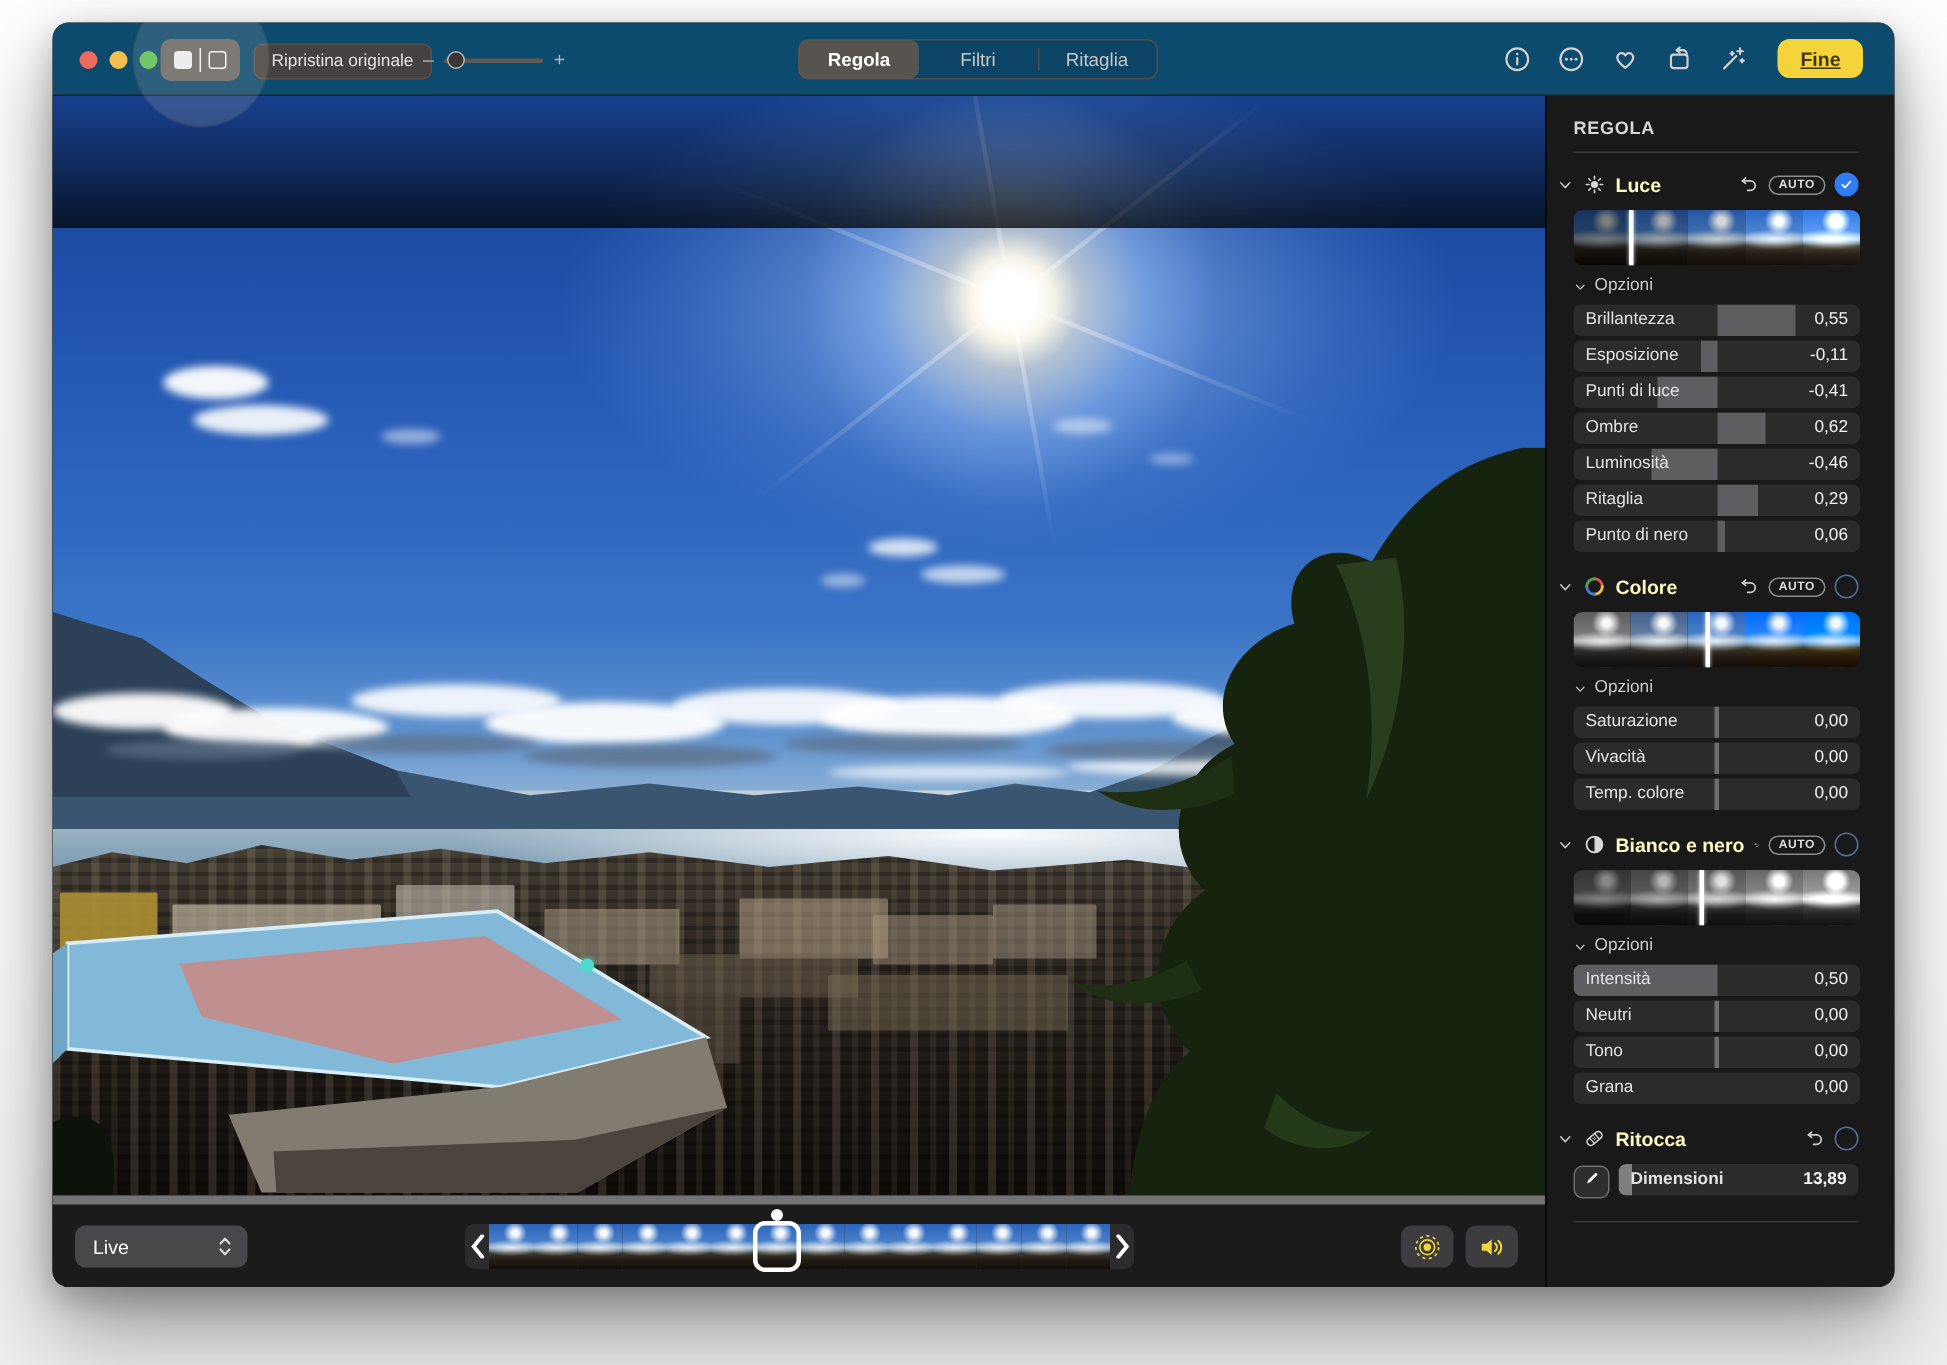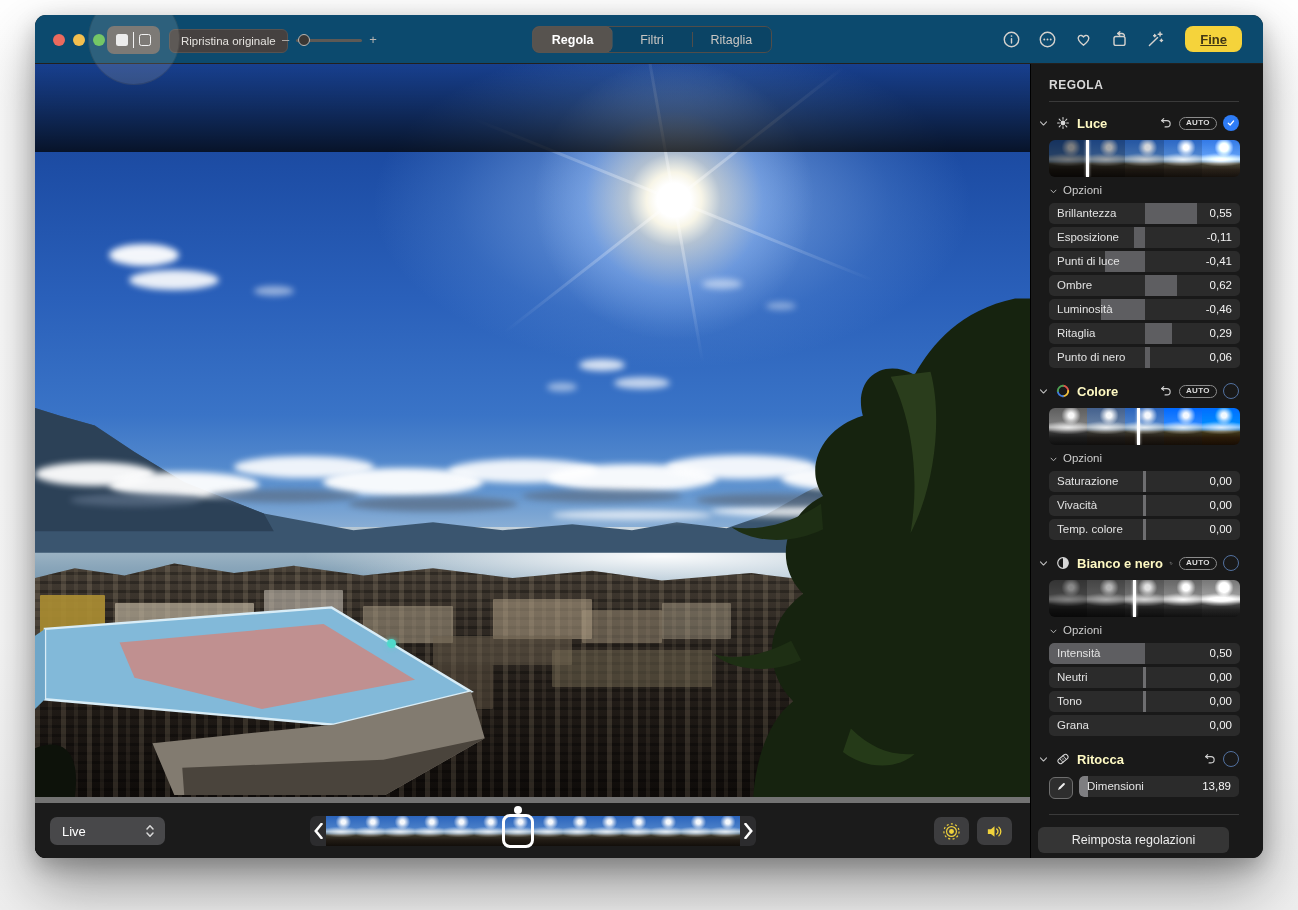--- a/index.html
+++ b/index.html
@@ -116,21 +116,21 @@
   .slider{position:relative;margin:0 0 3px 11px;width:191px;height:21px;border-radius:5px;background:#2b2b2b;overflow:hidden;}
   .sfill{position:absolute;top:0;bottom:0;background:#5e5e61;}
   .sfill.tickzero{background:#6e6e70;}
   .sfill.thumbfill{background:#7e7e81;}
   .slabel{position:absolute;left:8px;top:0;line-height:21px;font-size:11.5px;color:#e2e2e2;z-index:2;white-space:nowrap;}
   .svalue{position:absolute;right:8px;top:0;line-height:21px;font-size:11.5px;color:#f4f4f4;z-index:2;text-align:right;}
   .retoucherow{display:flex;align-items:center;gap:6px;margin-left:11px;}
   .penbtn{width:24px;height:22px;border-radius:6px;border:1px solid #6e6e6e;background:#2e2e2e;box-sizing:border-box;
           display:flex;align-items:center;justify-content:center;color:#eee;flex:0 0 24px;}
   .penbtn svg{width:13px;height:13px;}
-  .retoucherow .slider{margin-left:0;width:161px;}
+  .retoucherow .slider{margin-left:0;width:161px;font-weight:bold;}
   .resetwrap{margin:14px 0 0 11px;}
   .resetbtn{margin-top:12px;width:191px;height:26px;border-radius:6px;background:#353535;color:#ececec;font-size:12.5px;
             display:flex;align-items:center;justify-content:center;}
 </style>
 </head>
 <body>
 
 <div class="stage">
   <div class="window">
 
@@ -580,17 +580,16 @@
                   <div class="sfill thumbfill" style="left: 0px; width: 9px; border-radius: 5px 0px 0px 5px;"></div>
                   <span class="slabel">Dimensioni</span>
                   <span class="svalue">13,89</span>
                 </div>
               </div>
             </div>
           </div>
         <div class="resetwrap">
             <div class="sbdivider" style="margin:0;"></div>
           </div>
-        <div class="resetbtn">Reimposta regolazioni</div>
       </div>
     </div>
   </div>
 </div>
 
 </body></html>

